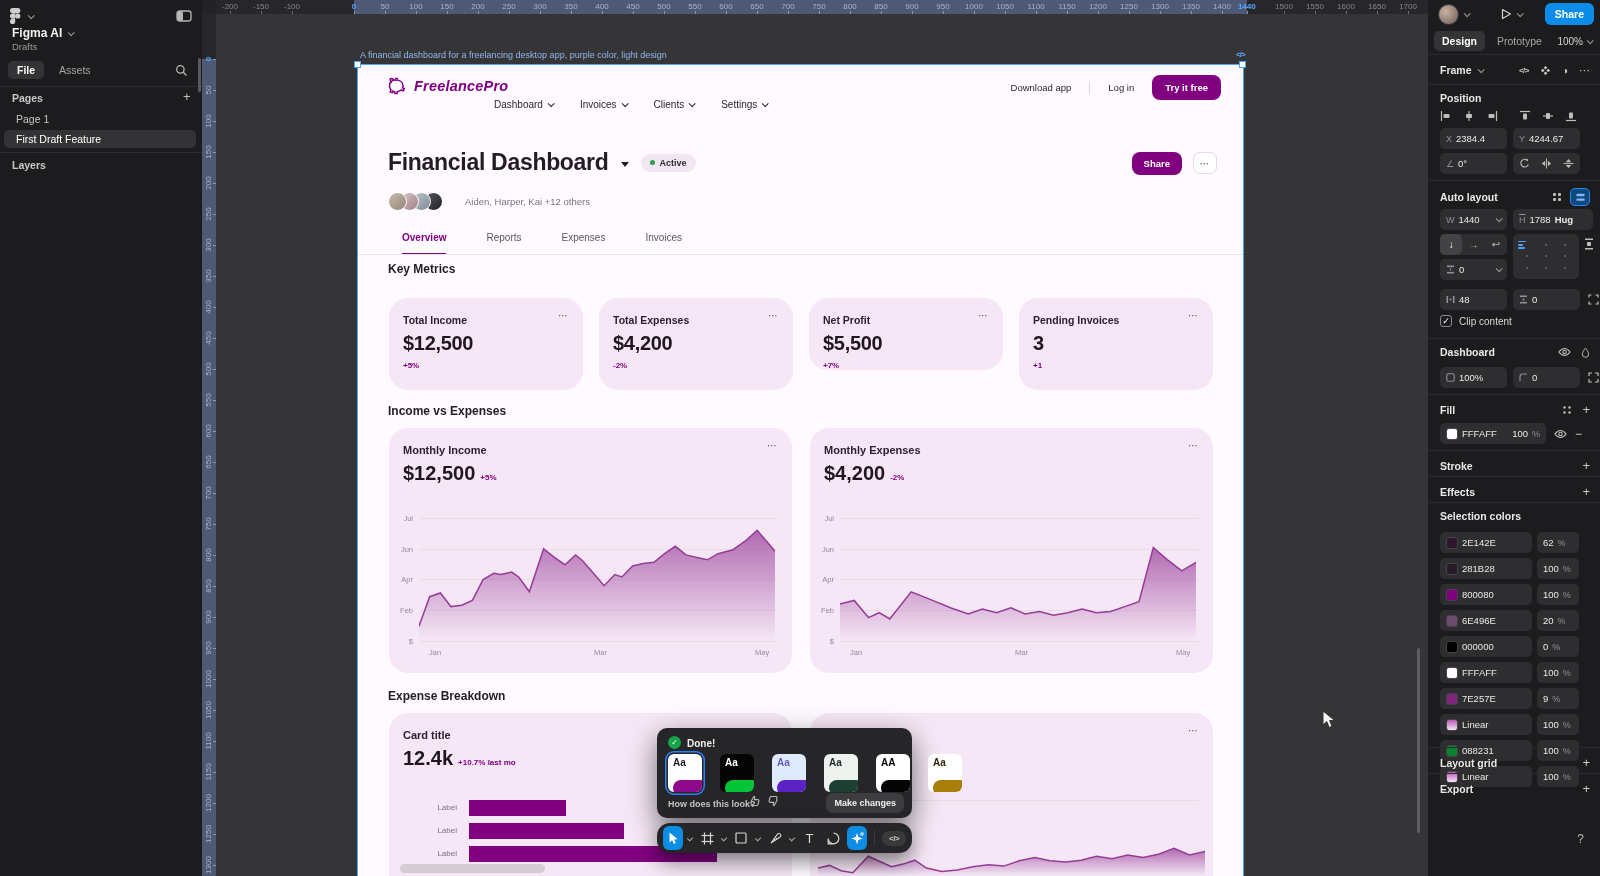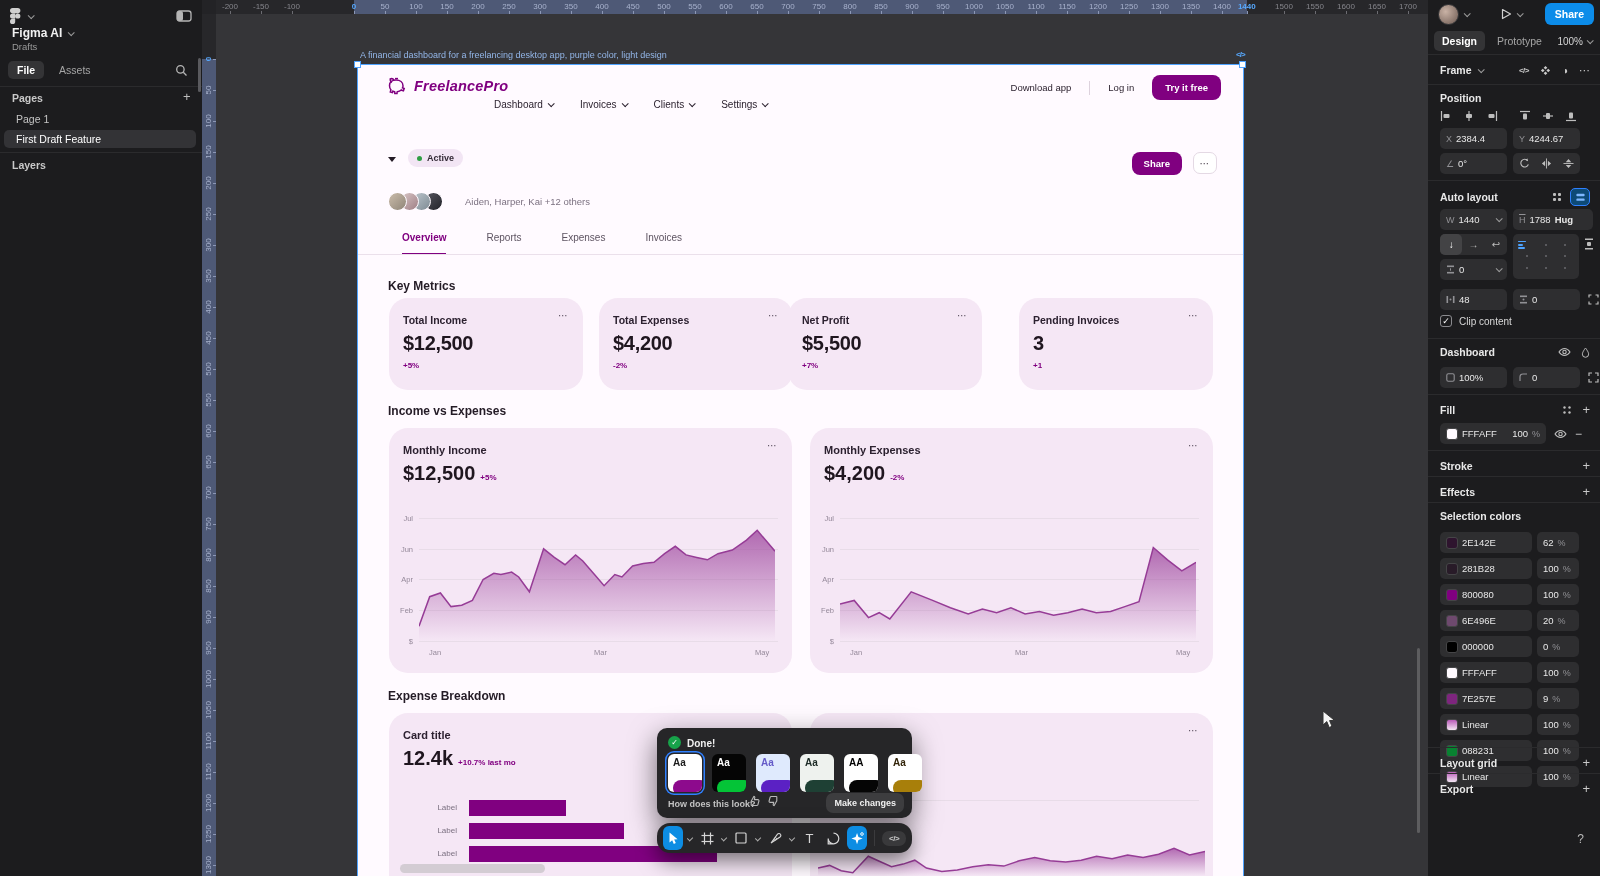--- a/index.html
+++ b/index.html
@@ -94,21 +94,21 @@
 
   .d-bar-row { position:absolute; left:0; height:16px; }
   .d-bar-label { position:absolute; right:calc(100% + 12px); top:3px; font-size:8px; color:#7b7080; }
   .d-bar { position:absolute; left:0; top:0; height:16px; background:#800080; }
   .d-vgrid { position:absolute; top:78px; bottom:0; width:1px; background:#ead***REMOVED***; }
 
   
   #popup { position:absolute; left:455px; top:728px; width:255px; height:90px; background:#262628; border-radius:10px; box-shadow:0 10px 28px rgba(0,0,0,.55); z-index:9; }
   .pp-check { position:absolute; left:11px; top:8px; width:13px; height:13px; border-radius:50%; background:#17a34a; color:#fff; font-size:8px; display:flex; align-items:center; justify-content:center; font-weight:700; }
   .pp-title { position:absolute; left:30px; top:10px; font-size:10px; font-weight:700; color:#f0f0f0; }
-  .pp-swatches { position:absolute; left:11px; top:26px; display:flex; gap:10px; }
+  .pp-swatches { position:absolute; left:11px; top:26px; display:flex; gap:18px; }
   .sw { width:34px; height:38px; border-radius:6px; position:relative; overflow:hidden; }
   .sw.selected { box-shadow:0 0 0 1.5px #262628, 0 0 0 3px #2f80ff; }
   .sw-text { position:absolute; left:5px; top:3px; font-size:10px; font-weight:700; }
   .sw-pill { position:absolute; left:5px; right:-6px; bottom:-4px; height:16px; border-radius:9px; }
   .pp-q { position:absolute; left:11px; bottom:9px; font-size:9px; color:#c2c2c2; font-weight:600; }
   .pp-thumb { position:absolute; bottom:7px; }
   .pp-make { position:absolute; right:8px; bottom:5px; background:#3d3d3f; color:#f0f0f0; font-size:9px; font-weight:700; padding:5px 8px; border-radius:7px; }
 
   #toolbar { position:absolute; left:455px; top:823px; width:255px; height:30px; background:#262628; border-radius:13px; box-shadow:0 8px 20px rgba(0,0,0,.5); display:flex; align-items:center; padding:0 6px; gap:4px; z-index:9; }
   .tool { width:24px; height:24px; border-radius:6px; display:flex; align-items:center; justify-content:center; }
@@ -368,20 +368,21 @@
         </div>
       <div class="d-navright">
         <span class="d-navlink">Download app</span>
         <span class="d-navdiv"></span>
         <span class="d-navlink">Log in</span>
         <span class="d-cta">Try it free</span>
       </div>
     </div>
 
     <div class="d-title-row">
+      <span class="d-title">Financial Dashboard</span>
       <span class="d-caret"></span>
       <span class="d-badge">
           <span class="d-dot"></span>
           <span>Active</span>
         </span>
     </div>
     <span class="d-share">Share</span>
     <span class="d-more-pill">⋯</span>
 
     <div class="d-avatars" id="d-avatars">
@@ -393,35 +394,35 @@
     <div class="d-collab">Aiden, Harper, Kai +12 others</div>
 
     <div class="d-tabs" id="d-tabs">
         <span class="d-tab active">Overview</span>
         <span class="d-tab">Reports</span>
         <span class="d-tab">Expenses</span>
         <span class="d-tab">Invoices</span>
       </div>
     <div class="d-tabline"></div>
 
-    <div class="d-sec" style="top:214px">Key Metrics</div>
+    <div class="d-sec" style="top:197px">Key Metrics</div>
     <div id="d-metrics">
         <div class="d-card" style="left: 31px; top: 233px; width: 194px; height: 92px;">
           <div class="d-card-label">Total Income</div>
           <div class="d-card-more">⋯</div>
           <div class="d-card-value">$12,500</div>
           <div class="d-card-delta">+5%</div>
         </div>
         <div class="d-card" style="left: 241px; top: 233px; width: 194px; height: 92px;">
           <div class="d-card-label">Total Expenses</div>
           <div class="d-card-more">⋯</div>
           <div class="d-card-value">$4,200</div>
           <div class="d-card-delta">-2%</div>
         </div>
-        <div class="d-card" style="left: 430px; top: 233px; width: 194px; height: 92px; padding-left: 8px;">
+        <div class="d-card" style="left: 451px; top: 233px; width: 194px; height: 72px; padding-left: 8px;">
           <div class="d-card-label">Net Profit</div>
           <div class="d-card-more">⋯</div>
           <div class="d-card-value">$5,500</div>
           <div class="d-card-delta">+7%</div>
         </div>
         <div class="d-card" style="left: 661px; top: 233px; width: 194px; height: 92px;">
           <div class="d-card-label">Pending Invoices</div>
           <div class="d-card-more">⋯</div>
           <div class="d-card-value">3</div>
           <div class="d-card-delta">+1</div>

